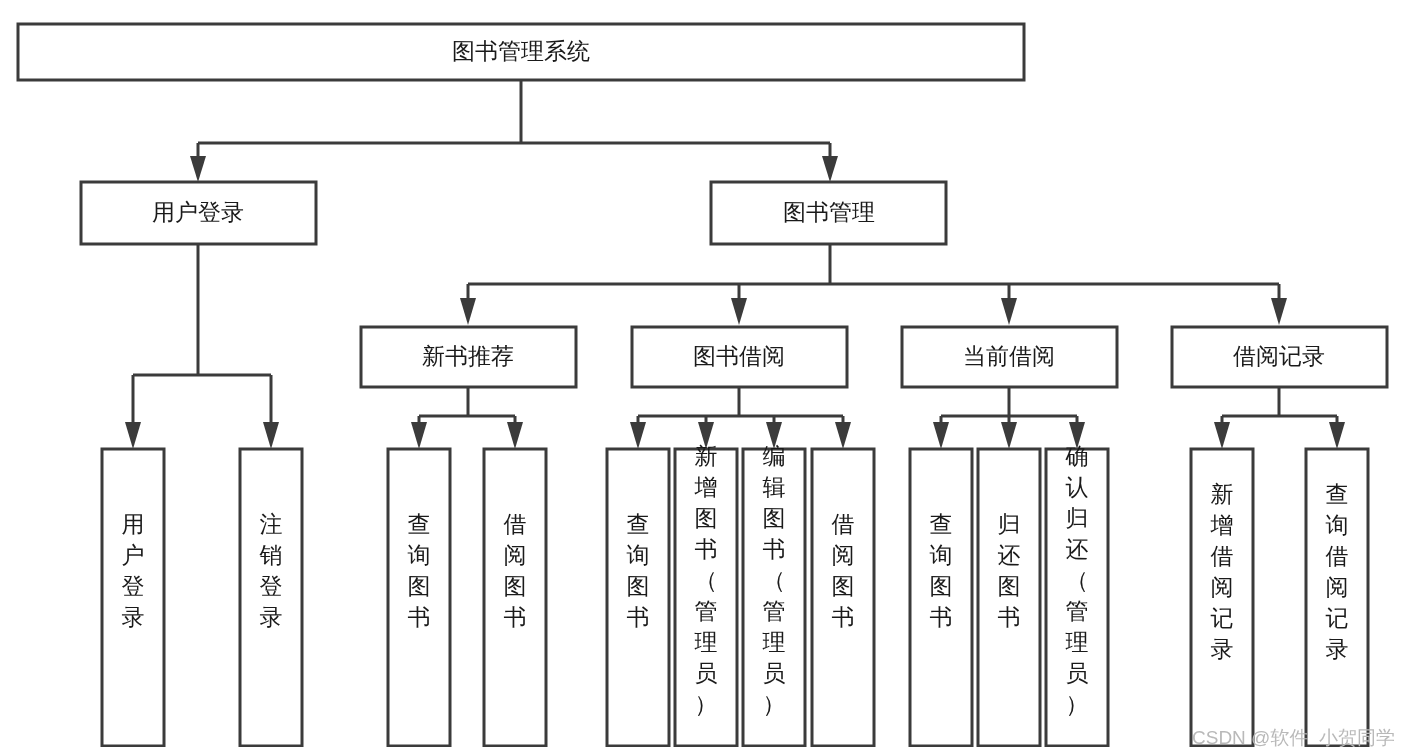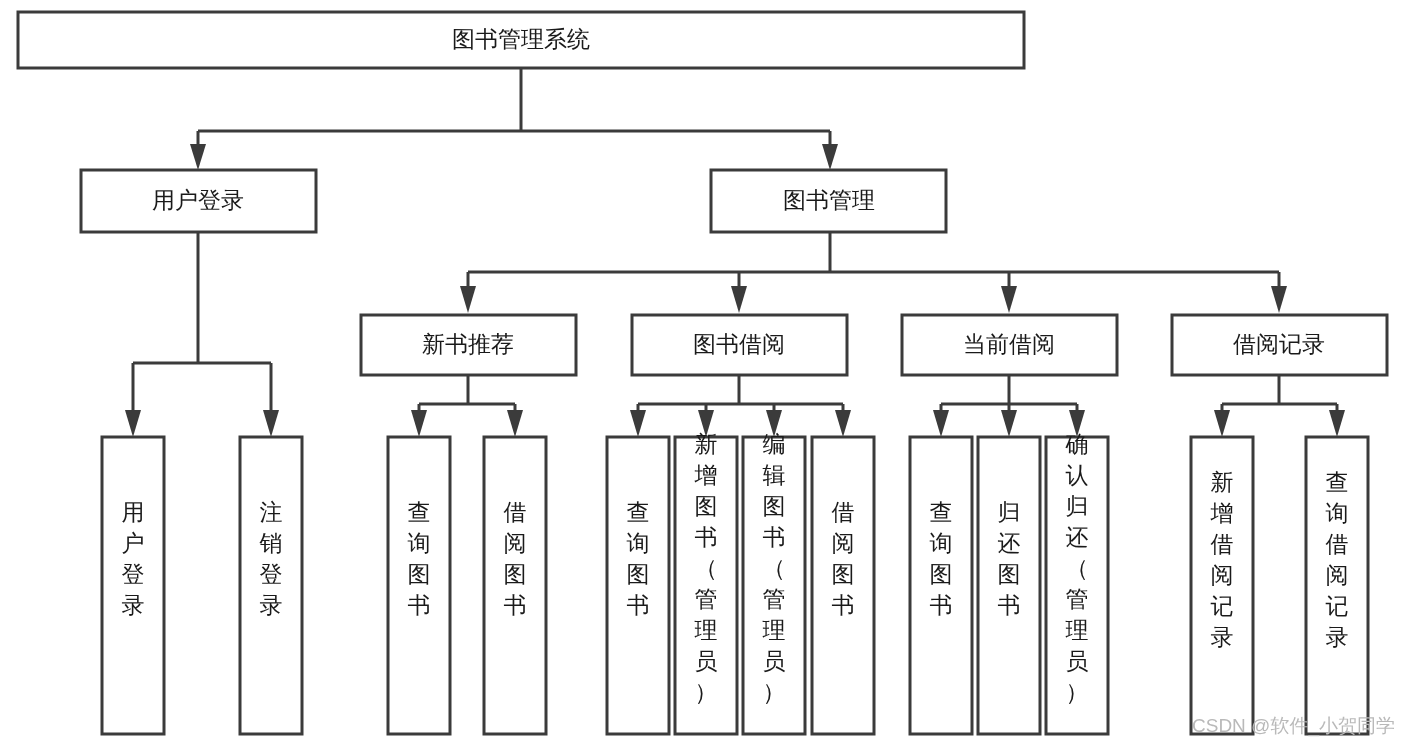--- a/index.html
+++ b/index.html
@@ -10,21 +10,21 @@
   body {
     width: 1405px;
     height: 747px;
     font-family: "Liberation Sans", "DejaVu Sans", sans-serif;
     overflow: hidden;
     position: relative;
   }
   #diagram-root {
     position: absolute;
     left: 0;
-    top: 0;
+    top: 12px;
     width: 1405px;
     height: 572px;
   }
   svg.flow {
     display: block;
     width: 1405px;
     height: 747px;
   }
   .node-box {
     fill: #ffffff;

